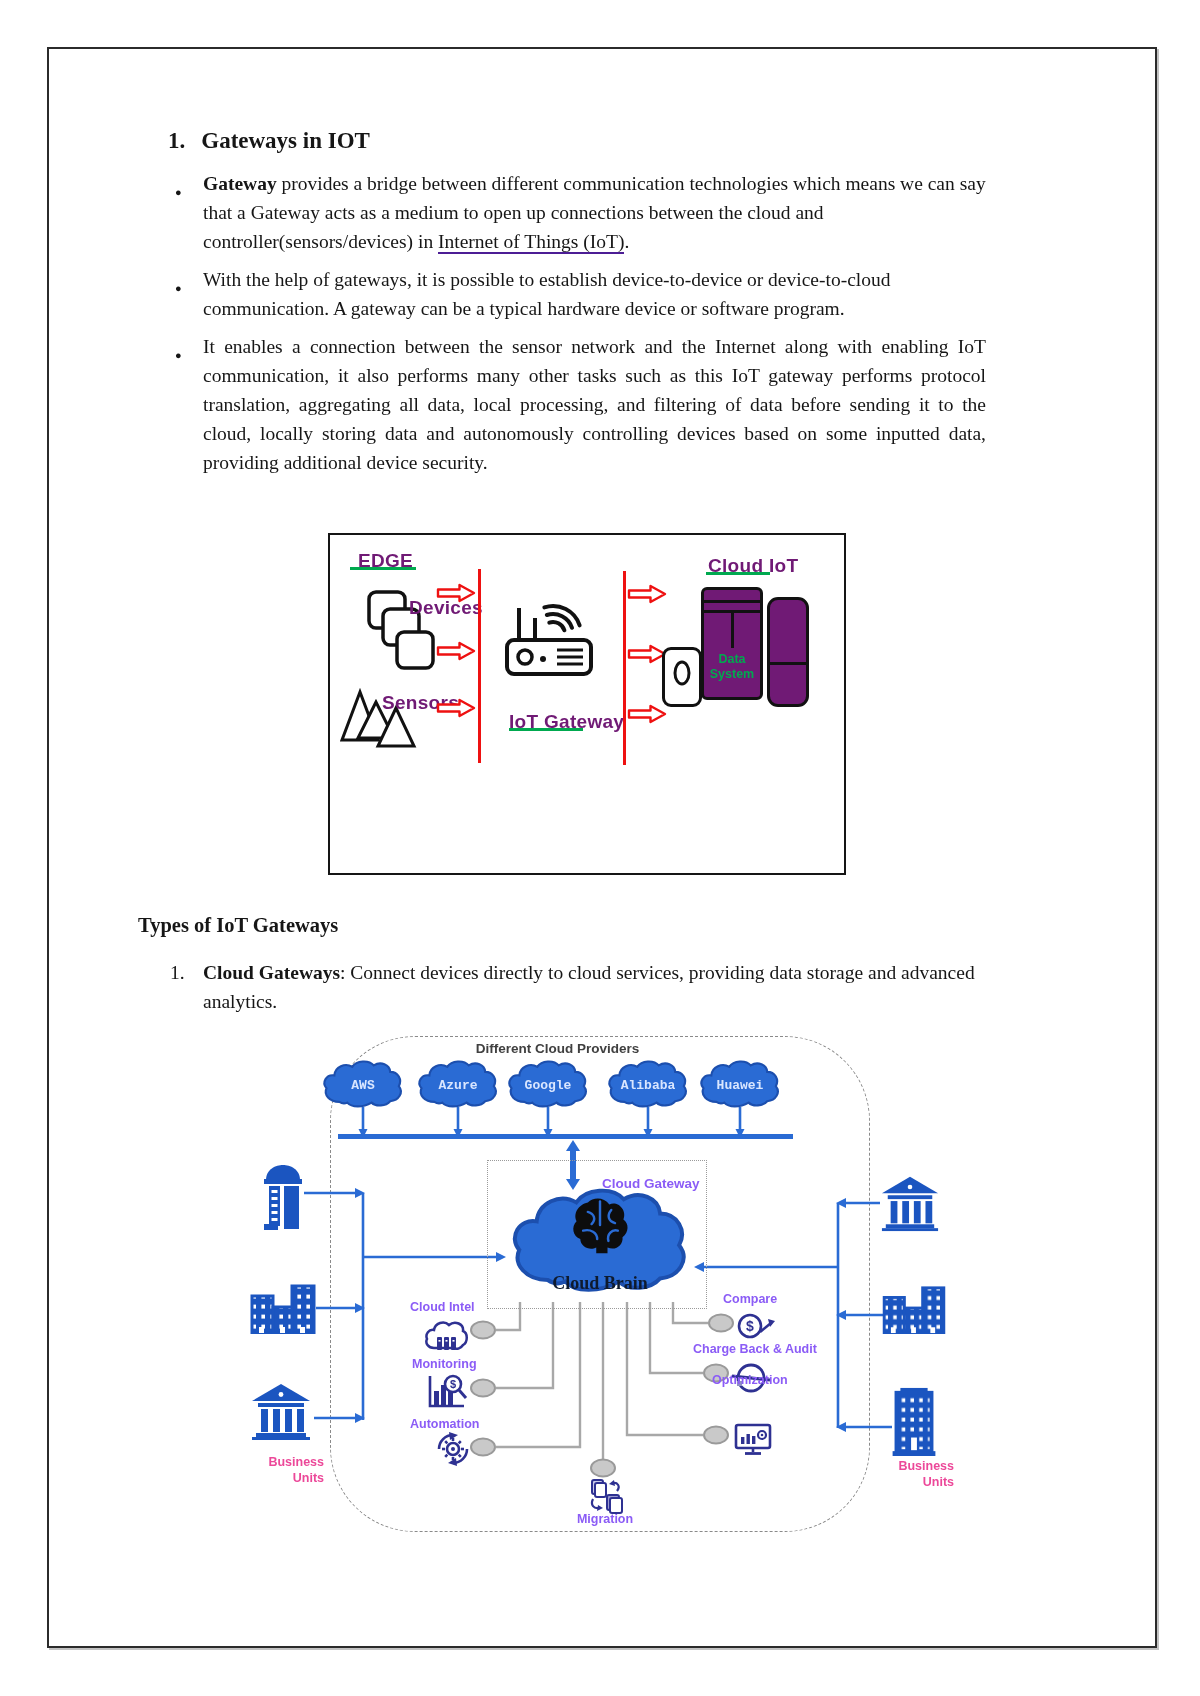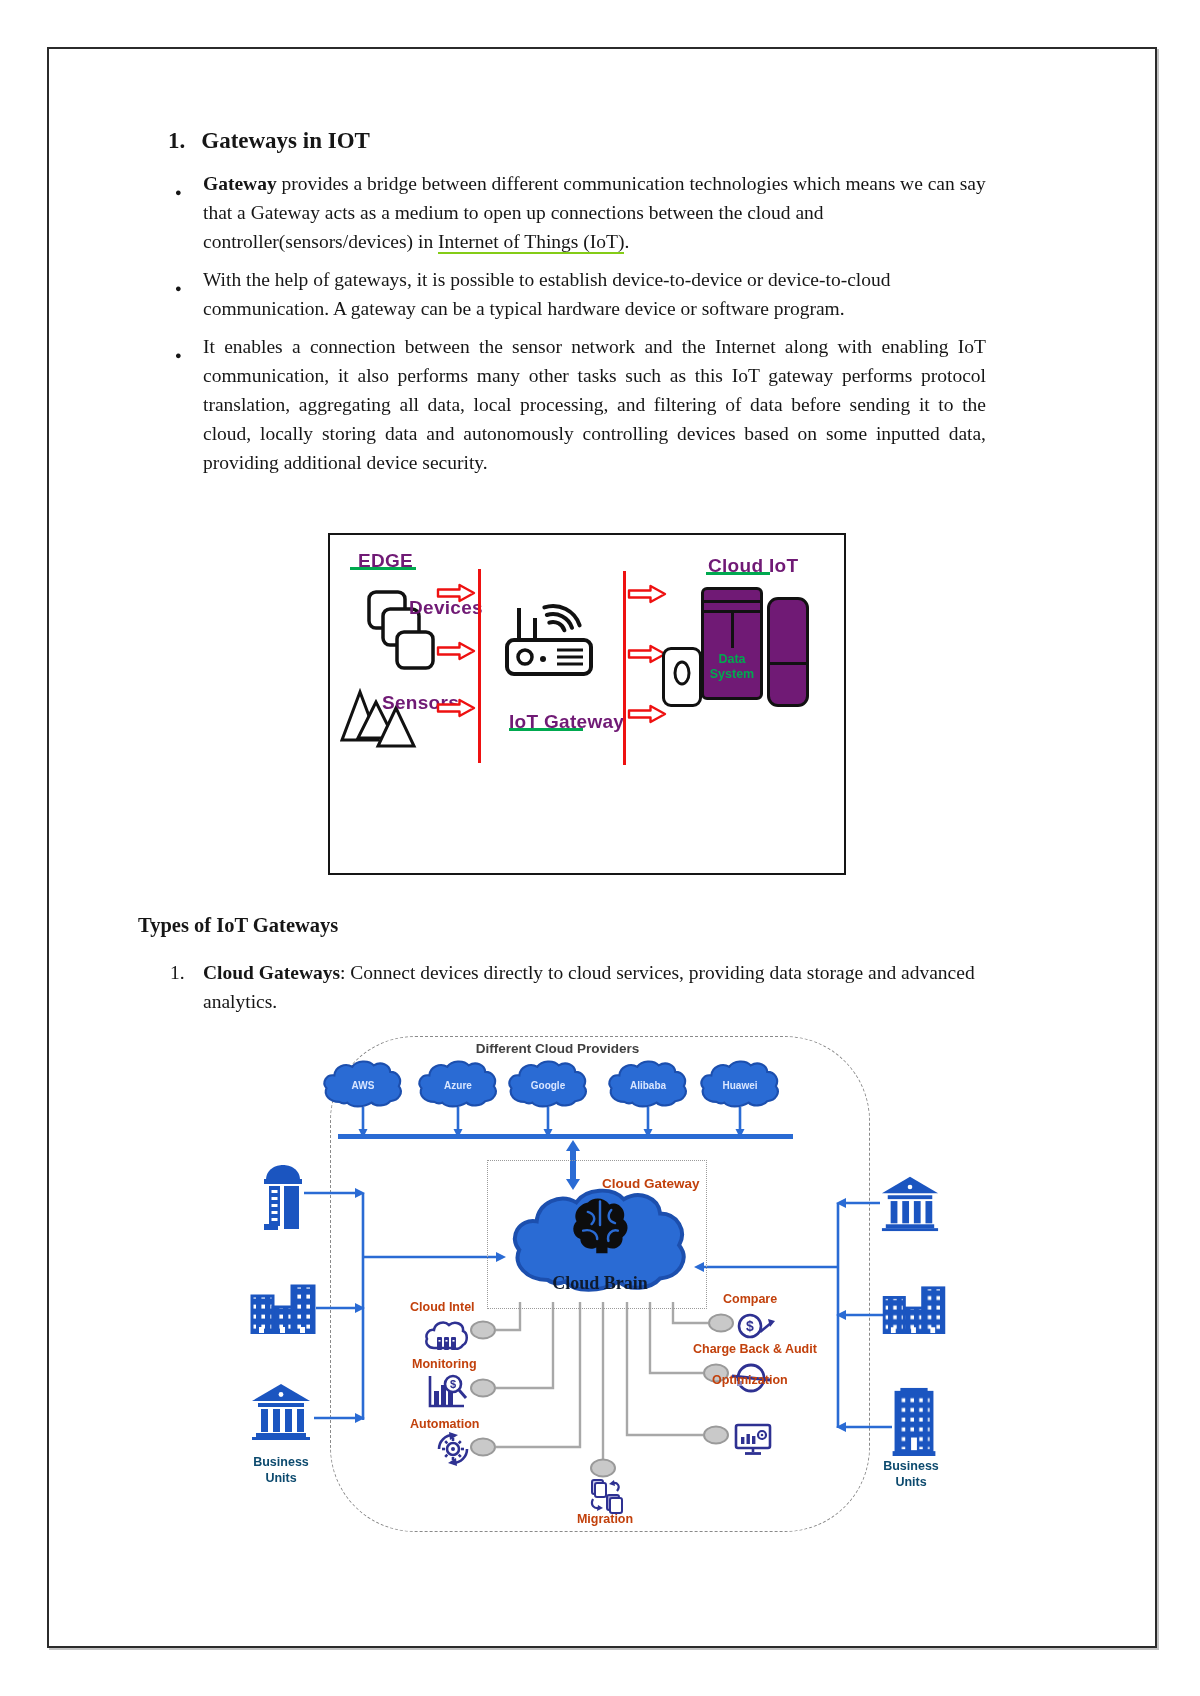--- a/index.html
+++ b/index.html
@@ -10,21 +10,21 @@
   #page-border{left:47px;top:47px;width:1106px;height:1597px;border:2px solid #2b2b2b;
                box-shadow:2px 2px 0 #c2c2c2}
   
   #textblock{left:168px;top:128px;width:818px}
   .doc-heading{font-size:23px;font-weight:bold;margin:0 0 15px 0;display:flex;gap:16px}
   .bullet-item{position:relative;padding-left:35px;margin-bottom:9px;
                font-size:19.5px;line-height:29px}
   .bullet-dot{position:absolute;left:7px;top:9px;font-size:11px}
   .justify{text-align:justify}
   .b{font-weight:bold}
-  .u{border-bottom:2px solid #84cc16}
+  .u{border-bottom:2px solid #4c1d95}
   #section-heading{left:138px;top:914px;font-size:20.5px;font-weight:bold}
   #numbered-item{left:168px;top:958px;width:820px;font-size:19.5px;line-height:29px;
                  position:absolute;padding-left:35px;box-sizing:border-box}
   .num-label{position:absolute;left:2px;top:0}
   
   #d1-box{left:328px;top:533px;width:514px;height:338px;border:2px solid #151515;background:#fff}
   .green-label{font-family:Liberation Sans, sans-serif;font-weight:bold;font-size:19px;
                color:#701a75;letter-spacing:.3px;white-space:nowrap}
   .green-underline{height:3px;background:#00a94f}
   .red-line{width:3px;background:#ee1111}
@@ -38,26 +38,26 @@
            font-family:"Liberation Sans",sans-serif;font-weight:bold;font-size:12.5px;color:#00a94f}
   
   #d2-dashed{left:330px;top:1036px;width:538px;height:494px;border:1.6px dashed #8a8a8a;
              border-radius:85px}
   #d2-title{left:430px;top:1041px;width:255px;text-align:center;font-weight:bold;
             font-size:13.5px;color:#404040}
   #cg-dotted{left:487px;top:1160px;width:218px;height:147px;border:1.6px dotted #9a9a9a}
   .pcloud{width:86px;height:52px}
   .pcloud svg{position:absolute;left:0;top:0;width:100%;height:100%}
   .pcloud-label{position:absolute;inset:0;display:flex;align-items:center;justify-content:center;
-                padding-top:2px;font-weight:bold;font-size:10px;color:#d9e6ff;
-                font-family:Liberation Sans, sans-serif}
+                padding-top:2px;font-weight:bold;font-size:13px;color:#d9e6ff;
+                font-family:Liberation Mono, monospace}
   .d2-label{font-family:"Liberation Sans",sans-serif;font-weight:bold;font-size:12.5px;
-            color:#c2410c;white-space:nowrap}
+            color:#8b5cf6;white-space:nowrap}
   .bu-label{font-family:"Liberation Sans",sans-serif;font-weight:bold;font-size:12.5px;
-            color:#0c4a6e;text-align:center;line-height:16px}
+            color:#ec4899;text-align:right;line-height:16px}
   #cb-label{position:absolute;left:0;right:0;top:88px;text-align:center;font-weight:bold;
             font-size:18px;color:#0e1a2e;font-family:Liberation Serif, serif}
 </style>
 </head>
 <body>
 
 <svg width="0" height="0" style="position:absolute">
   <defs>
     <pattern id="winpat" width="9" height="10" patternUnits="userSpaceOnUse">
       <rect width="9" height="10" fill="#1b55c0"></rect>

